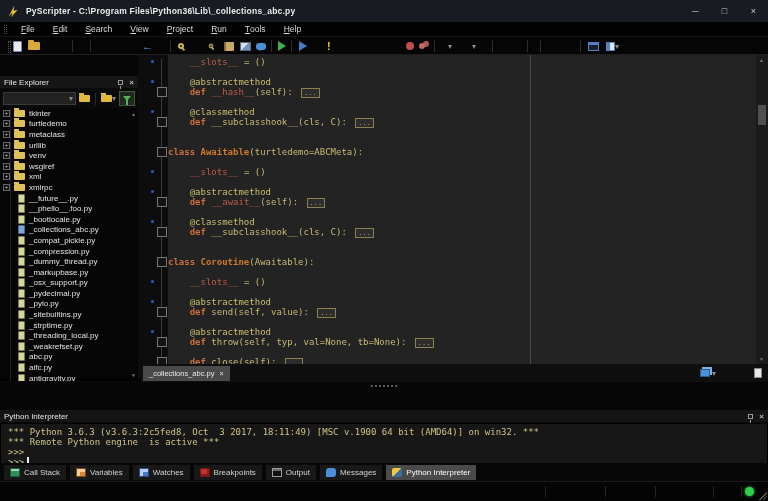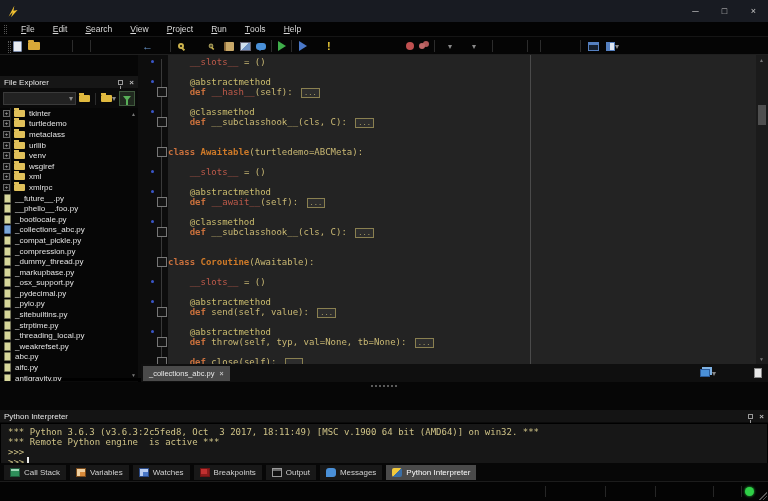--- a/index.html
+++ b/index.html
@@ -63,21 +63,21 @@
   .funnel:after { content:""; position:absolute; left:-1px; top:-1px; width:2px; height:5px; background:#58b058; }
 
   #tree { position:relative; height:273px; overflow:hidden; padding-top:0; }
   #tree .treeline { position:absolute; left:10px; top:0; bottom:0; width:1px; background:#222; }
   .tree-item { height:10.6px; display:flex; align-items:center; font-size:8px; color:#e2e2e2; white-space:nowrap; position:relative; }
   .tree-item:first-child { margin-top:-5px; }
   .tree-item .expand { width:7px; height:7px; margin-left:3px; border:1px solid #666; color:#bbb; font-size:6px; line-height:5px; text-align:center; background:#111; }
   .tree-item .ticon { margin:0 4px 0 4px; }
   .tree-item.folder .ticon { width:11px; height:7px; background:#e0c05a; border-radius:1px; position:relative; }
   .tree-item.folder .ticon:before { content:""; position:absolute; left:0; top:-2px; width:5px; height:2px; background:#e0c05a; }
-  .tree-item.file { }
+  .tree-item.file { padding-left:14px; }
   .tree-item.file .ticon { width:7px; height:9px; background:#d6d69a; border:1px solid #77775a; border-radius:1px; }
   .tree-item.file.active .ticon { background:#7aa7d8; border-color:#4a6a9a; }
   .scroll-arrow { position:absolute; right:2px; color:#777; font-size:5px; }
 
   #etabs { height:18px; display:flex; align-items:flex-end; background:#0a0a0a; padding-left:2px; gap:2px; }
   .etab { height:15px; display:flex; align-items:center; padding:0 5px; font-size:7.5px; color:#cfcfcf; background:#1b1b1b; gap:3px; }
   .etab.active { background:#3f3f3f; color:#f0f0f0; }
   .eticon { width:9px; height:7px; }
   .i-fileexp { background:#e0b93f; border-radius:1px; }
   .i-projexp { background:#cfae72; border-radius:3px 0 3px 0; }
@@ -146,20 +146,21 @@
   #resize-grip { position:absolute; right:1px; bottom:1px; width:8px; height:8px;
     background:linear-gradient(135deg, transparent 50%, #555 50%, #555 57%, transparent 57%, transparent 72%, #555 72%, #555 79%, transparent 79%); }
 </style>
 </head>
 <body>
 
 <div id="titlebar" class="abs">
   <svg id="app-icon" viewBox="0 0 16 16">
     <polygon points="2,14 9,1 8,7 13,6 5,15 7,9" fill="#f0c030"></polygon>
   </svg>
+  <span id="title-text">PyScripter - C:\Program Files\Python36\Lib\_collections_abc.py</span>
   <div id="win-btns">
     <div class="winbtn">─</div>
     <div class="winbtn">□</div>
     <div class="winbtn">×</div>
   </div>
 </div>
 
 <div id="menubar" class="abs">
   <div class="grip"></div>
   <div style="display:flex;height:100%">

